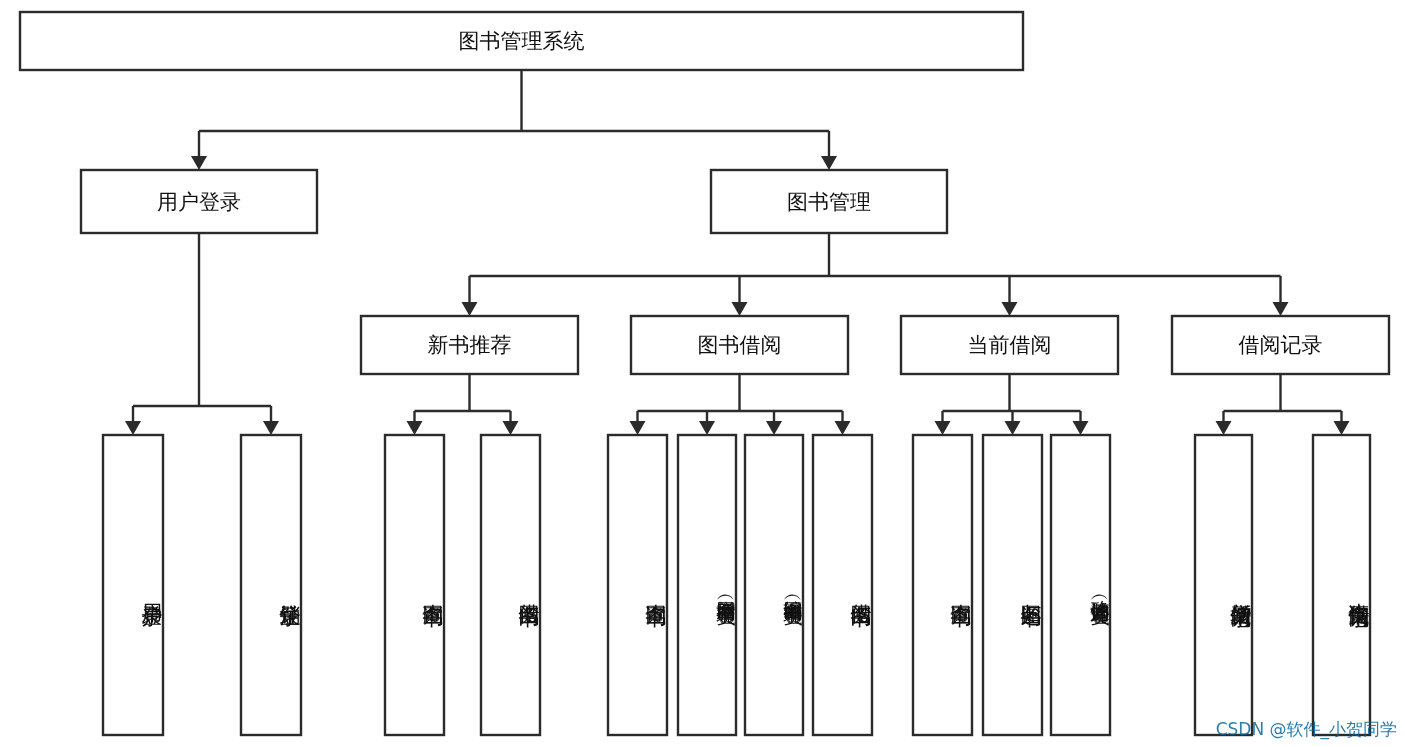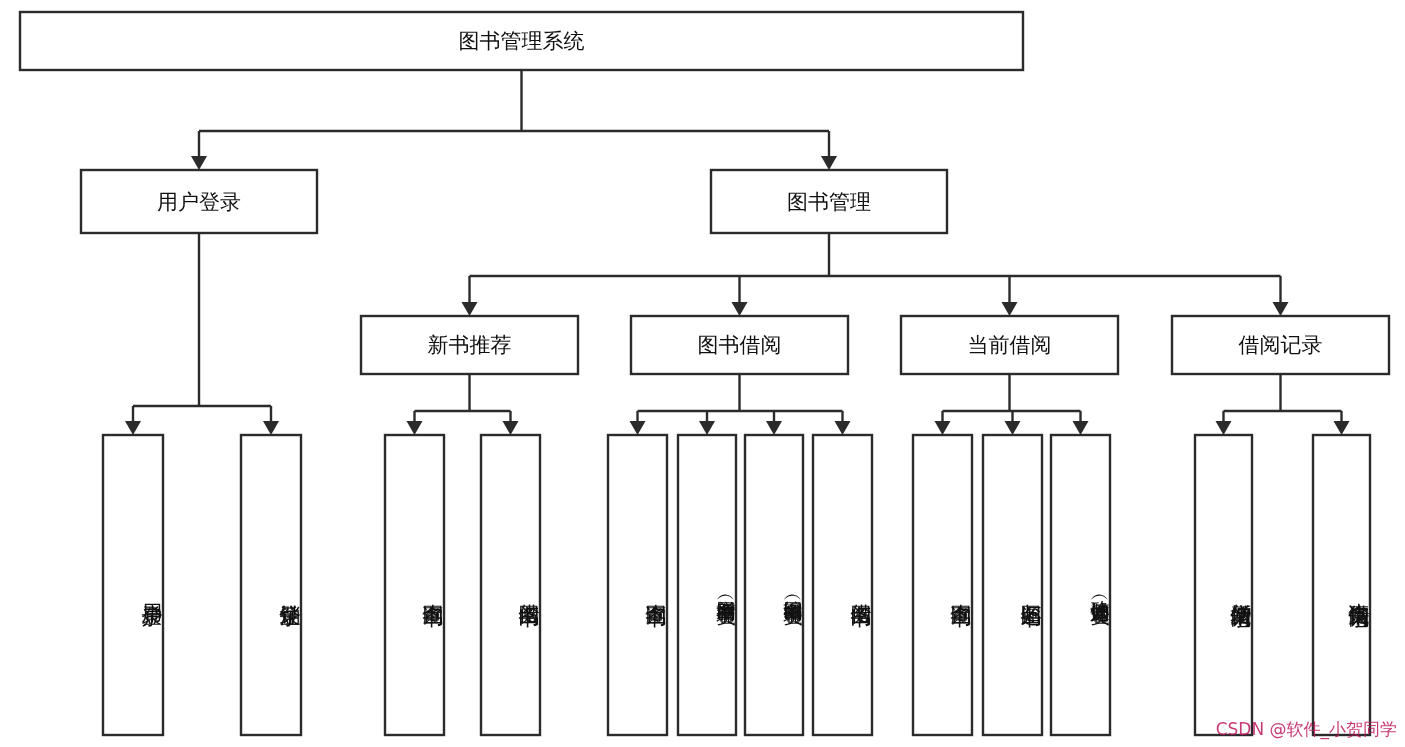--- a/index.html
+++ b/index.html
@@ -71,21 +71,21 @@
     justify-content: center;
     pointer-events: none;
     user-select: none;
   }
   .watermark {
     position: absolute;
     right: 8px;
     bottom: 6px;
     font-family: "DejaVu Sans", "Liberation Sans", sans-serif;
     font-size: 17px;
-    color: #be185d;
+    color: #0369a1;
     opacity: 0.85;
     white-space: nowrap;
   }
 </style>
 </head>
 <body>
 
 <div id="diagram-root">
 
   <svg id="flow-svg" viewBox="0 0 1405 747">

